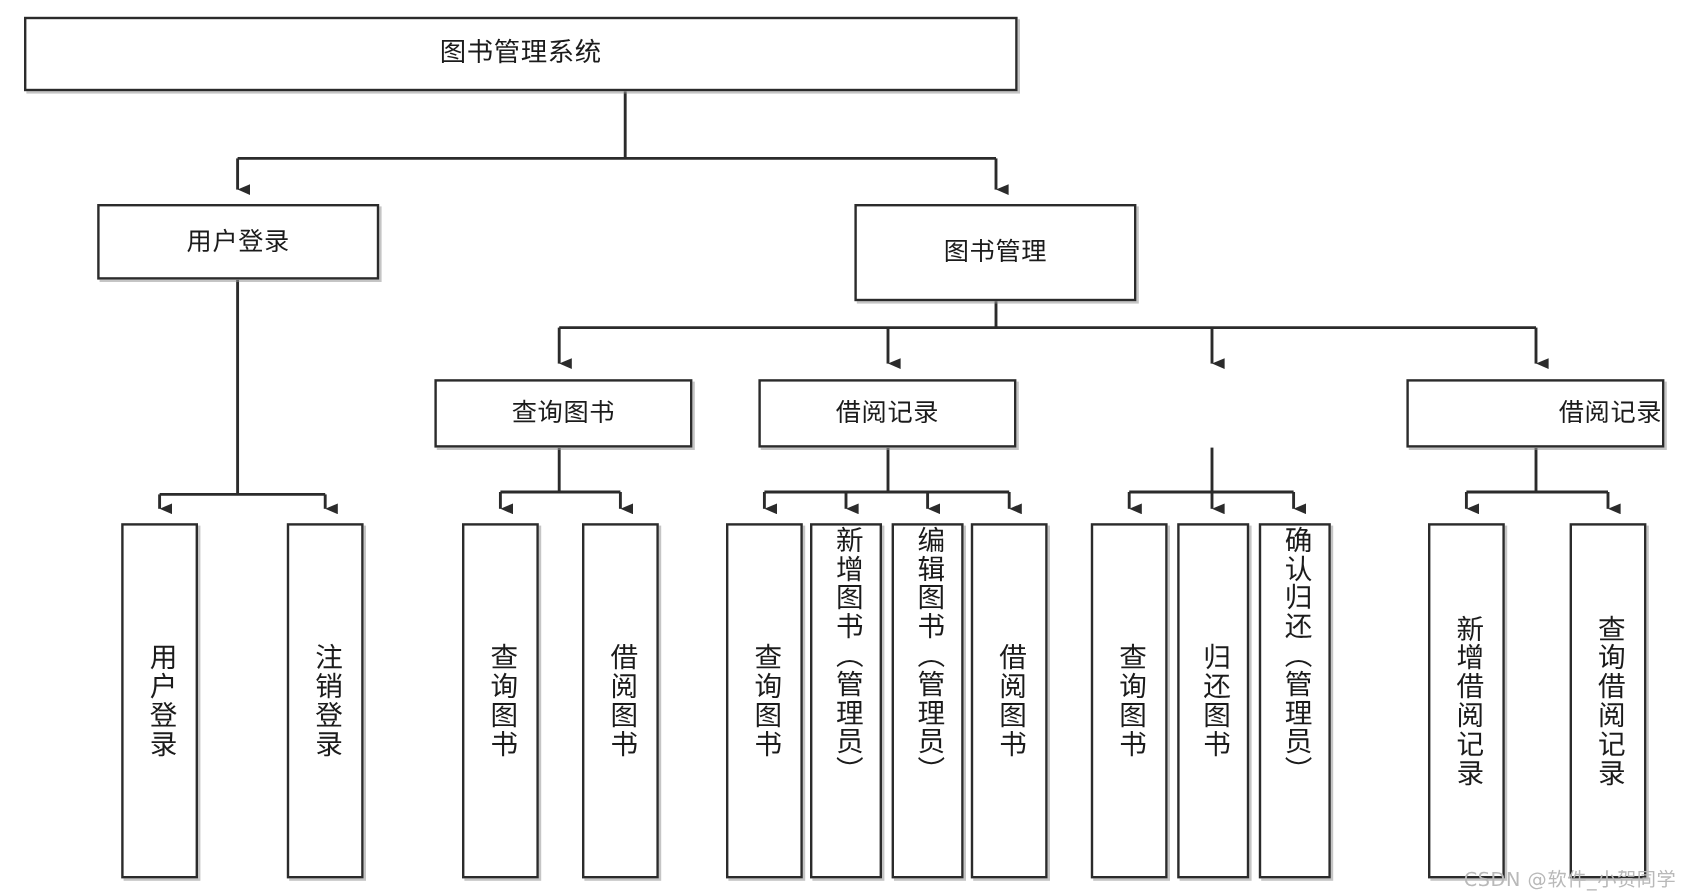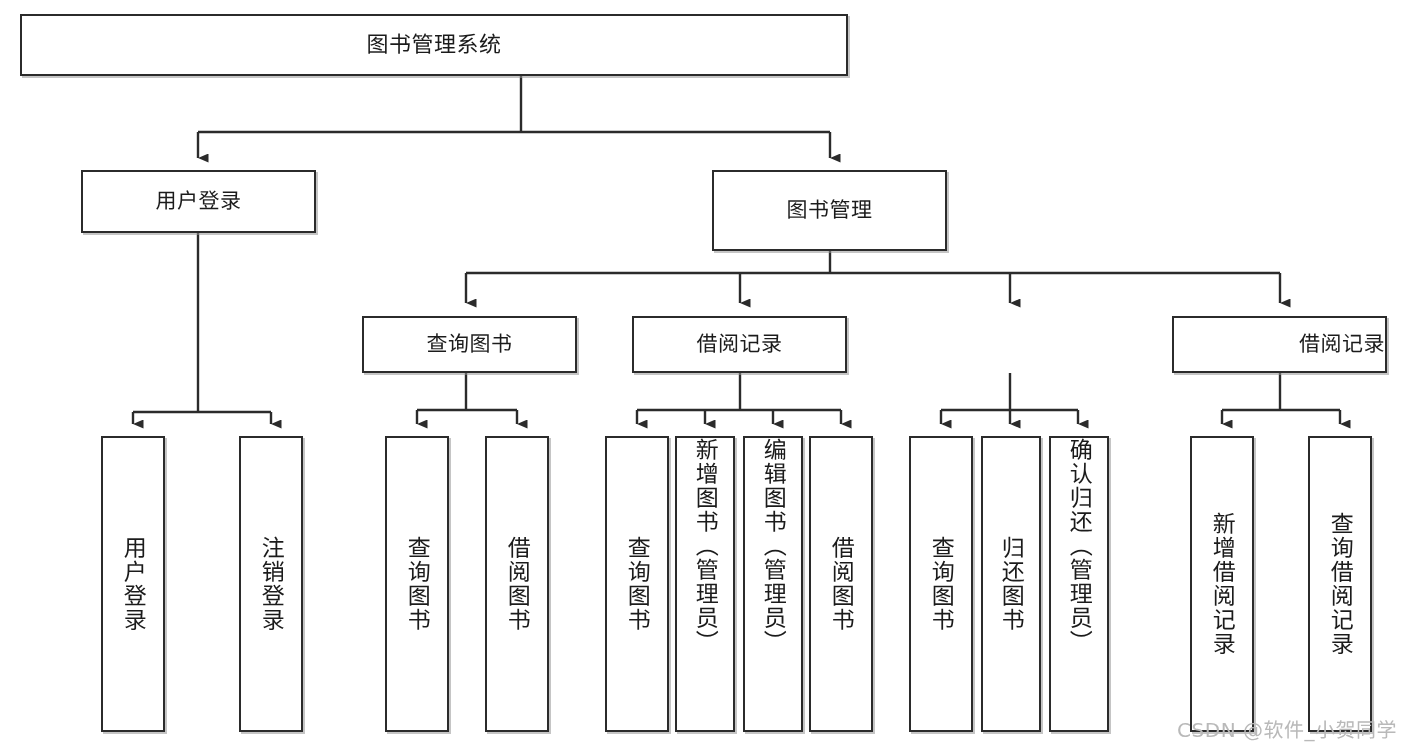--- a/index.html
+++ b/index.html
@@ -61,21 +61,21 @@
     margin: 0 auto;
   }
   .node.v.center .label {
     margin-top: auto;
     margin-bottom: auto;
   }
   .watermark {
     position: absolute;
     right: 8px;
     bottom: 4px;
-    font-size: 20px;
+    font-size: 16px;
     color: #b9b9b9;
     letter-spacing: 0.5px;
     z-index: 5;
     white-space: nowrap;
     margin-left: 23px;
   }
 </style>
 </head>
 <body>
 

